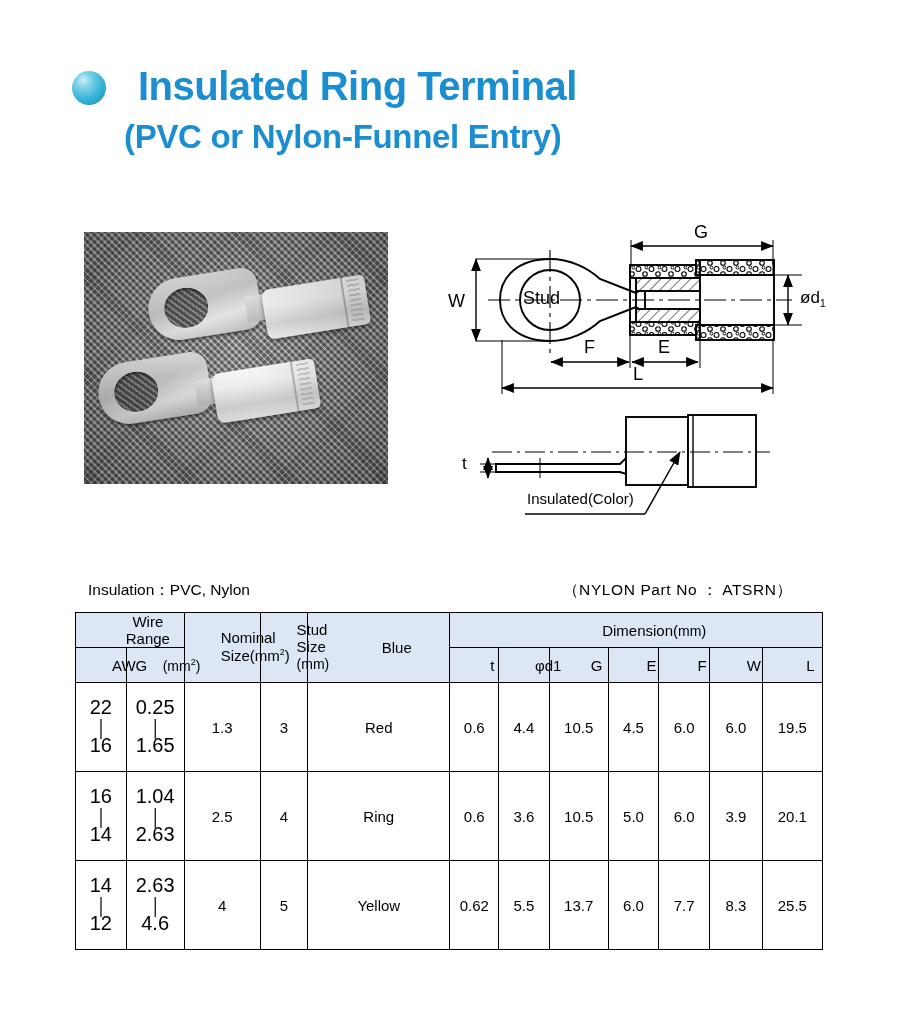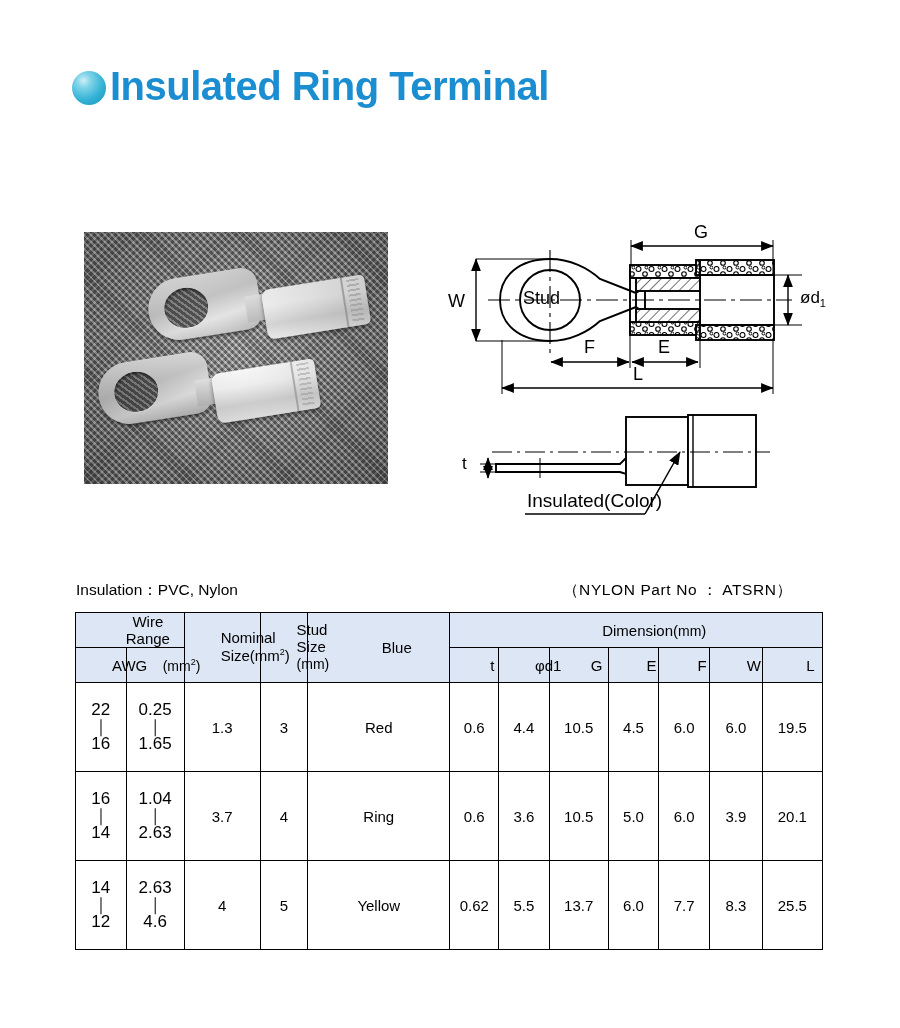--- a/index.html
+++ b/index.html
@@ -19,21 +19,21 @@
   
   #title-block {
     position: absolute;
     left: 72px;
     top: 66px;
     width: 760px;
   }
   #title-row {
     display: flex;
     align-items: center;
-    gap: 4px;
+    gap: 32px;
   }
   .bullet {
     width: 34px;
     height: 34px;
     border-radius: 50%;
     background:
       radial-gradient(circle at 34% 28%, #cfeef6 0%, #7fd4e8 22%, #35b3d6 58%, #26a3c6 78%, #3fb8cf 100%);
     flex: 0 0 auto;
     margin-top: 4px;
   }
@@ -147,21 +147,21 @@
     position: absolute;
     font-size: 15px;
     font-family: "Liberation Sans", sans-serif;
     color: #000;
     white-space: nowrap;
   }
 
   
   #caption-left {
     position: absolute;
-    left: 76px;
+    left: 88px;
     top: 580px;
     font-size: 15.5px;
     white-space: nowrap;
   }
   #caption-right {
     position: absolute;
     left: 563px;
     top: 580px;
     font-size: 15.5px;
     letter-spacing: 0.6px;
@@ -207,38 +207,39 @@
   .sup-sm {
     font-size: 9px;
     vertical-align: super;
   }
   .range-stack {
     display: flex;
     flex-direction: column;
     align-items: center;
     justify-content: center;
     line-height: 1.18;
-    font-size: 17px;
+    font-size: 20px;
   }
   .range-bar {
     display: block;
     height: 14px;
     line-height: 14px;
   }
   .color-cell { font-size: 19px; }
   .colhdr-color { font-size: 20px; }
 </style>
 </head>
 <body>
 
 <div id="title-block">
   <div id="title-row">
     <div class="bullet"></div>
     <div class="title-main">Insulated Ring Terminal</div>
   </div>
+  <div class="title-sub">(PVC or Nylon-Funnel Entry)</div>
 </div>
 
 <div id="photo">
   <div class="weave"></div>
   <div class="terminal">
     <div class="term-tab" style="left:64px; top:42px; transform:rotate(-9deg);">
       <div class="term-hole"></div>
     </div>
     <div class="term-neck" style="left:162px; top:62px; transform:rotate(-9deg);"></div>
     <div class="term-sleeve" style="left:180px; top:50px; transform:rotate(-9deg);"></div>
@@ -388,21 +389,21 @@
       <line x1="50" y1="70" x2="70" y2="70" stroke-width="1"></line>
     </g>
 
     <g stroke="#000" stroke-width="1.5" fill="none">
       <path d="M250,50 L215,112" marker-start="url(#ahs2)"></path>
       <line x1="95" y1="112" x2="215" y2="112"></line>
     </g>
   </svg>
 
   <div class="dwg-label" style="left:32px; top:52px; font-size:17px;">t</div>
-  <div class="dwg-label" style="left:97px; top:88px; font-size:19px;">Insulated(Color)</div>
+  <div class="dwg-label" style="left:97px; top:88px; font-size:15px;">Insulated(Color)</div>
 </div>
 
 <div id="caption-left">Insulation：PVC, Nylon</div>
 <div id="caption-right">（NYLON Part No ： ATSRN）</div>
 
 <table id="spec-table">
   <colgroup>
     <col style="width:48px">
       <col style="width:55px">
     <col style="width:72px">
@@ -480,21 +481,21 @@
           <span>14</span>
         </div>
       </td>
       <td>
         <div class="range-stack">
           <span>1.04</span>
           <span class="range-bar">｜</span>
           <span>2.63</span>
         </div>
       </td>
-      <td>3.7</td>
+      <td>2.5</td>
       <td>4</td>
       <td class="color-cell">Ring</td>
       <td>0.6</td>
       <td>3.6</td>
       <td>10.5</td>
       <td>5.0</td>
       <td>6.0</td>
       <td>3.9</td>
       <td>20.1</td>
     </tr>

